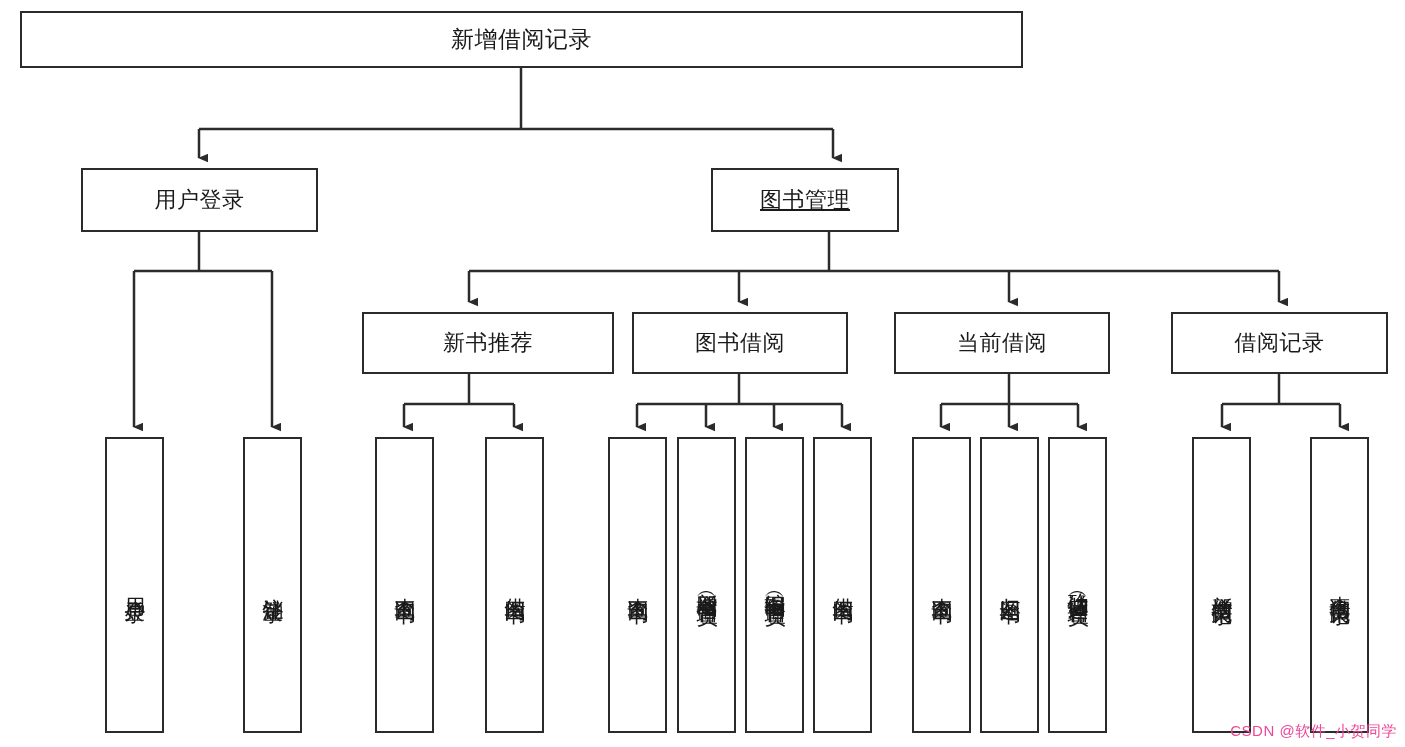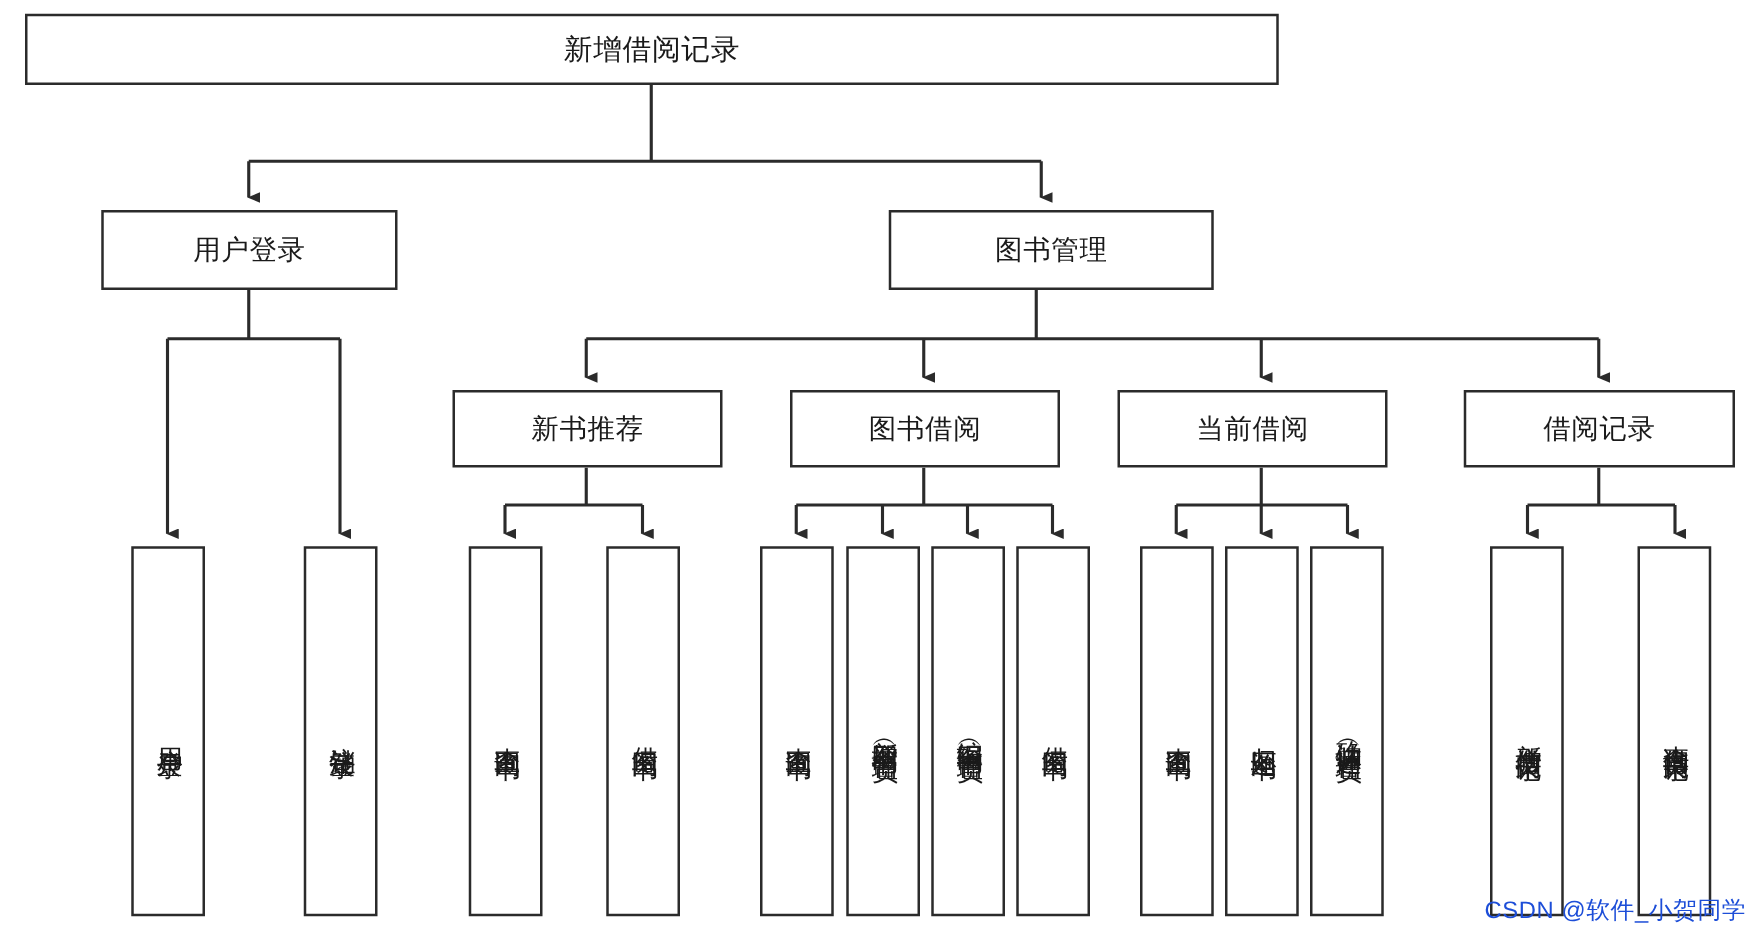--- a/index.html
+++ b/index.html
@@ -57,22 +57,22 @@
     white-space: nowrap;
     display: block;
   }
   .node.root {
     font-size: 23px;
   }
   #watermark {
     position: absolute;
     right: 8px;
     bottom: 6px;
-    font-size: 19px;
-    color: #1d4ed8;
+    font-size: 15px;
+    color: #ec4899;
     letter-spacing: 0.5px;
     white-space: nowrap;
     user-select: none;
   }
 </style>
 </head>
 <body>
 
 <div id="diagram-root">
 
@@ -122,23 +122,23 @@
       <path d="M1279,374 L1279,404"></path>
       <path d="M1222,404 L1340,404"></path>
       <path d="M1222,404 L1222,427" marker-end="url(#arrow)"></path>
       <path d="M1340,404 L1340,427" marker-end="url(#arrow)"></path>
     </g>
   </svg>
 
   <div class="node horiz root" style="left:20px; top:11px; width:1003px; height:57px;">新增借阅记录</div>
 
   <div class="node horiz" style="left:81px; top:168px; width:237px; height:64px;">用户登录</div>
-  <div class="node horiz" style="left:711px; top:168px; width:260px; height:64px;">图书管理</div>
+  <div class="node horiz" style="left:711px; top:168px; width:188px; height:64px;text-decoration:underline;">图书管理</div>
 
-  <div class="node horiz" style="left:362px; top:312px; width:216px; height:62px;">新书推荐</div>
+  <div class="node horiz" style="left:362px; top:312px; width:252px; height:62px;">新书推荐</div>
   <div class="node horiz" style="left:632px; top:312px; width:216px; height:62px;text-align:right;">图书借阅</div>
   <div class="node horiz" style="left:894px; top:312px; width:216px; height:62px;">当前借阅</div>
   <div class="node horiz" style="left:1171px; top:312px; width:217px; height:62px;">借阅记录</div>
 
   <div class="node vert" style="left:105px; top:437px; width:59px; height:296px;">
     <span class="vtext">用户登录</span>
   </div>
   <div class="node vert" style="left:243px; top:437px; width:59px; height:296px;">
     <span class="vtext">注销登录</span>
   </div>

